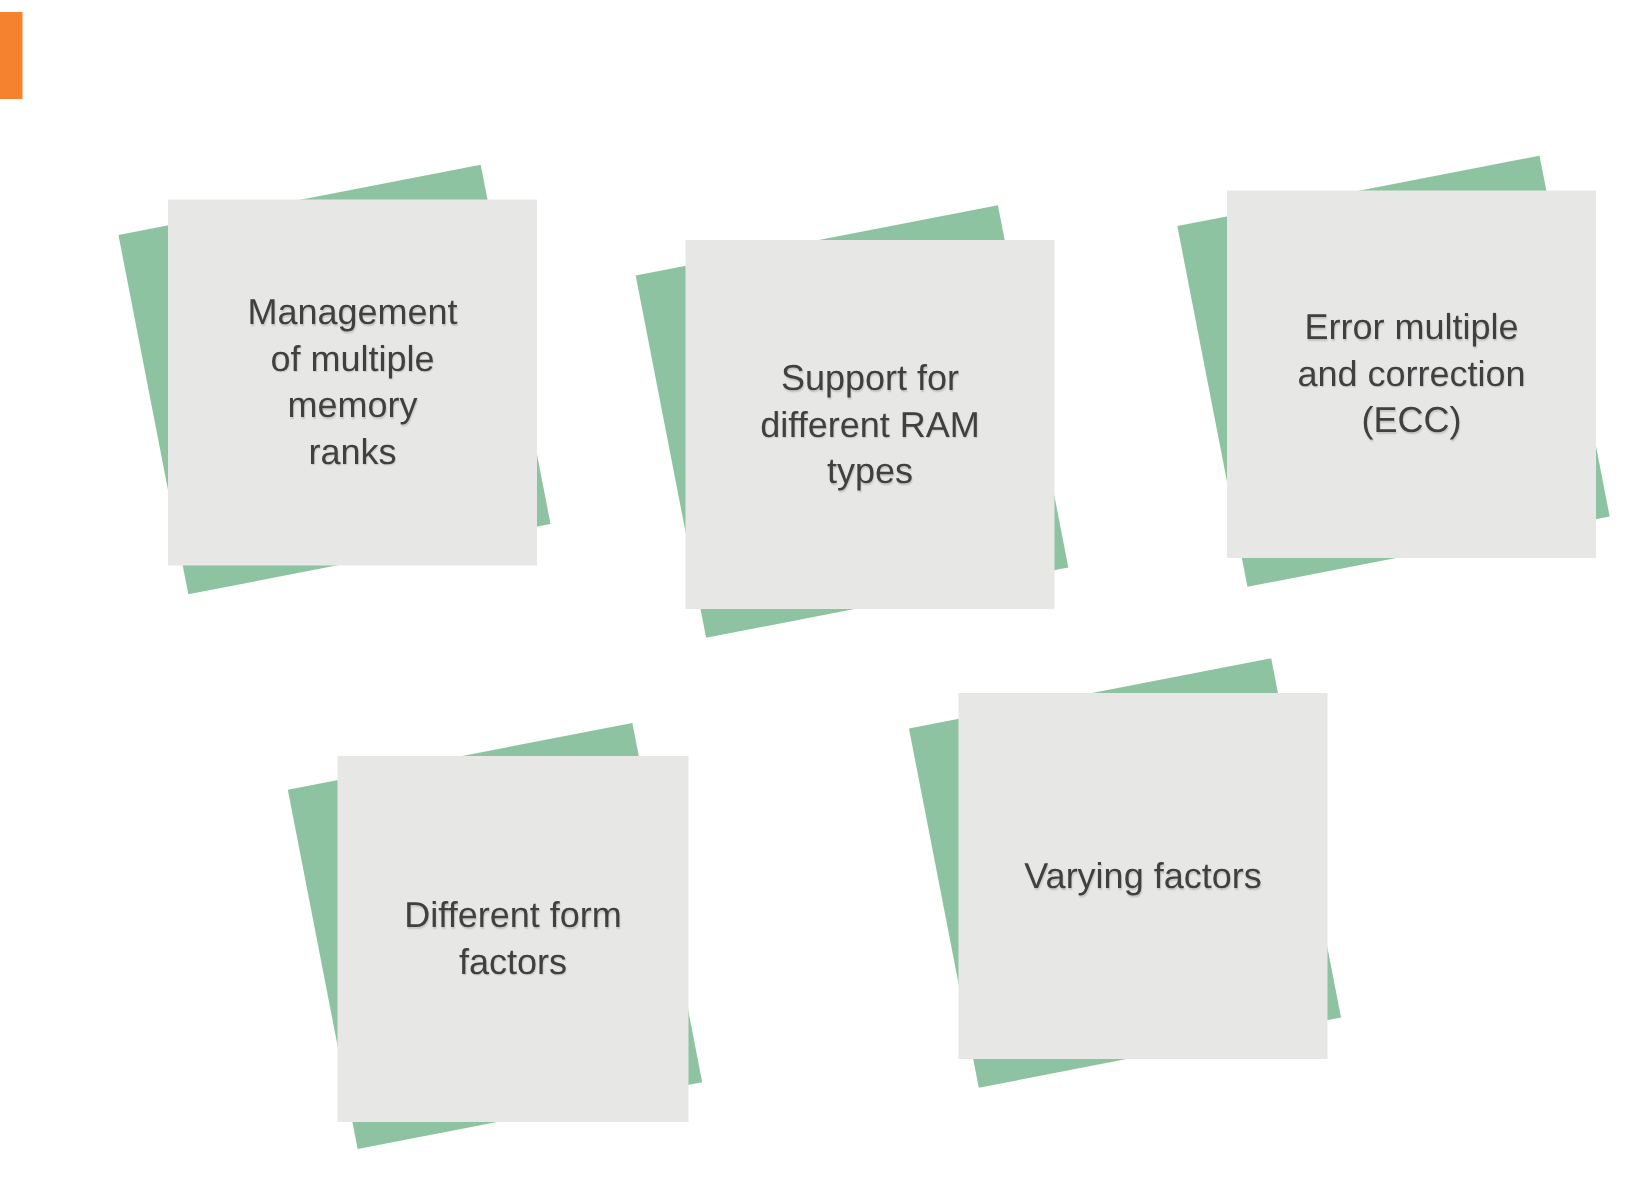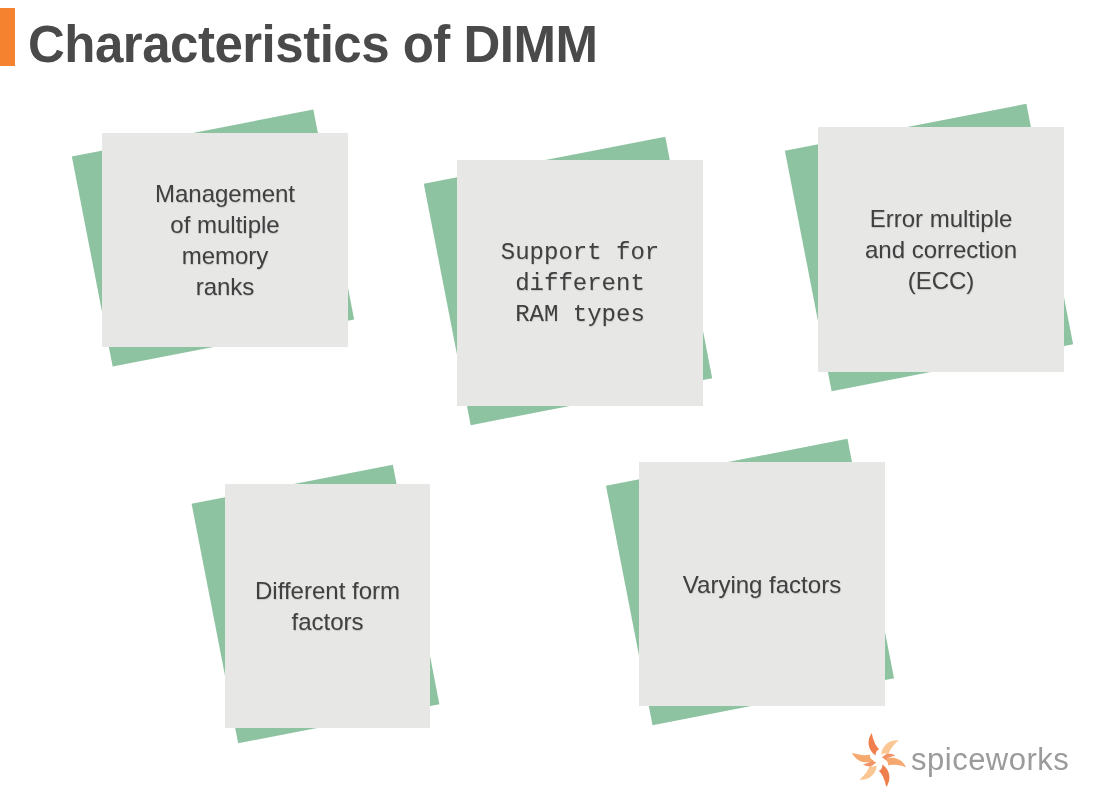--- a/index.html
+++ b/index.html
@@ -37,24 +37,24 @@
     position:absolute; left:0; top:0; right:0; bottom:0;
     background:var(--note-face-gray, #E7E7E6);
     display:flex; align-items:center; justify-content:center;
     text-align:center;
   }
   .note .label {
     font-size:24px; line-height:31px;
     color:var(--note-text, #404040);
     text-shadow:0.5px 1px 1px rgba(0,0,0,0.15);
   }
-  .note1 { left:102px; top:133px; width:246px; height:214px; }
-  .note2 { left:457px; top:160px; width:246px; height:246px;font-family:Liberation Mono, monospace; }
+  .note1 { left:112px; top:133px; width:246px; height:244px; }
+  .note2 { left:457px; top:160px; width:246px; height:246px; }
   .note3 { left:818px; top:127px; width:246px; height:245px; }
-  .note4 { left:225px; top:484px; width:205px; height:244px; }
+  .note4 { left:225px; top:504px; width:234px; height:244px; }
   .note5 { left:639px; top:462px; width:246px; height:244px; }
   .note1 .label { max-width:145px; }
   .note2 .label { max-width:180px; }
   .note3 .label { max-width:185px; }
   .note4 .label { max-width:180px; }
   .note5 .label { max-width:200px; }
 
   
   .brand {
     position:absolute; left:852px; top:731px;
@@ -69,21 +69,20 @@
   .petal-b { fill:var(--logo-orange-mid, #F6A96F); }
   .petal-c { fill:var(--logo-orange-light, #FAC694); }
   .petal-inner { fill:var(--logo-orange-dark, #EF7F4D); opacity:0.85; }
 </style>
 </head>
 <body>
 
 <div class="page">
 
   <div class="accent-bar"></div>
-  <h1 class="page-title">Characteristics of DIMM</h1>
 
   <div class="note note1">
     <div class="back"></div>
     <div class="face">
       <span class="label">Management of multiple memory ranks</span>
     </div>
   </div>
 
   <div class="note note2">
     <div class="back"></div>
@@ -106,29 +105,14 @@
     </div>
   </div>
 
   <div class="note note5">
     <div class="back"></div>
     <div class="face">
       <span class="label">Varying factors</span>
     </div>
   </div>
 
-  <div class="brand">
-    <svg width="54" height="58" viewBox="0 0 52 52" aria-hidden="true">
-      <g>
-        <path class="petal-c" d="M28 21 C29 12 36 6 45 7 C39 12 36 17 35 21 C32 19 30 20 28 21 Z" transform="rotate(0,26,26)"></path>
-        <path class="petal-b" d="M28 21 C29 12 36 6 45 7 C39 12 36 17 35 21 C32 19 30 20 28 21 Z" transform="rotate(60,26,26)"></path>
-        <path class="petal-a" d="M28 21 C29 12 36 6 45 7 C39 12 36 17 35 21 C32 19 30 20 28 21 Z" transform="rotate(120,26,26)"></path>
-        <path class="petal-c" d="M28 21 C29 12 36 6 45 7 C39 12 36 17 35 21 C32 19 30 20 28 21 Z" transform="rotate(180,26,26)"></path>
-        <path class="petal-b" d="M28 21 C29 12 36 6 45 7 C39 12 36 17 35 21 C32 19 30 20 28 21 Z" transform="rotate(240,26,26)"></path>
-        <path class="petal-a" d="M28 21 C29 12 36 6 45 7 C39 12 36 17 35 21 C32 19 30 20 28 21 Z" transform="rotate(300,26,26)"></path>
-        <path class="petal-inner" d="M28 21 C29 12 36 6 45 7 C39 12 36 17 35 21 C32 19 30 20 28 21 Z" transform="rotate(30,26,26) translate(10.4,10.4) scale(0.6)"></path>
-        <path class="petal-inner" d="M28 21 C29 12 36 6 45 7 C39 12 36 17 35 21 C32 19 30 20 28 21 Z" transform="rotate(210,26,26) translate(10.4,10.4) scale(0.6)"></path>
-      </g>
-    </svg>
-    <span class="brand-wordmark">spiceworks</span>
-  </div>
 
 </div>
 
 </body></html>

